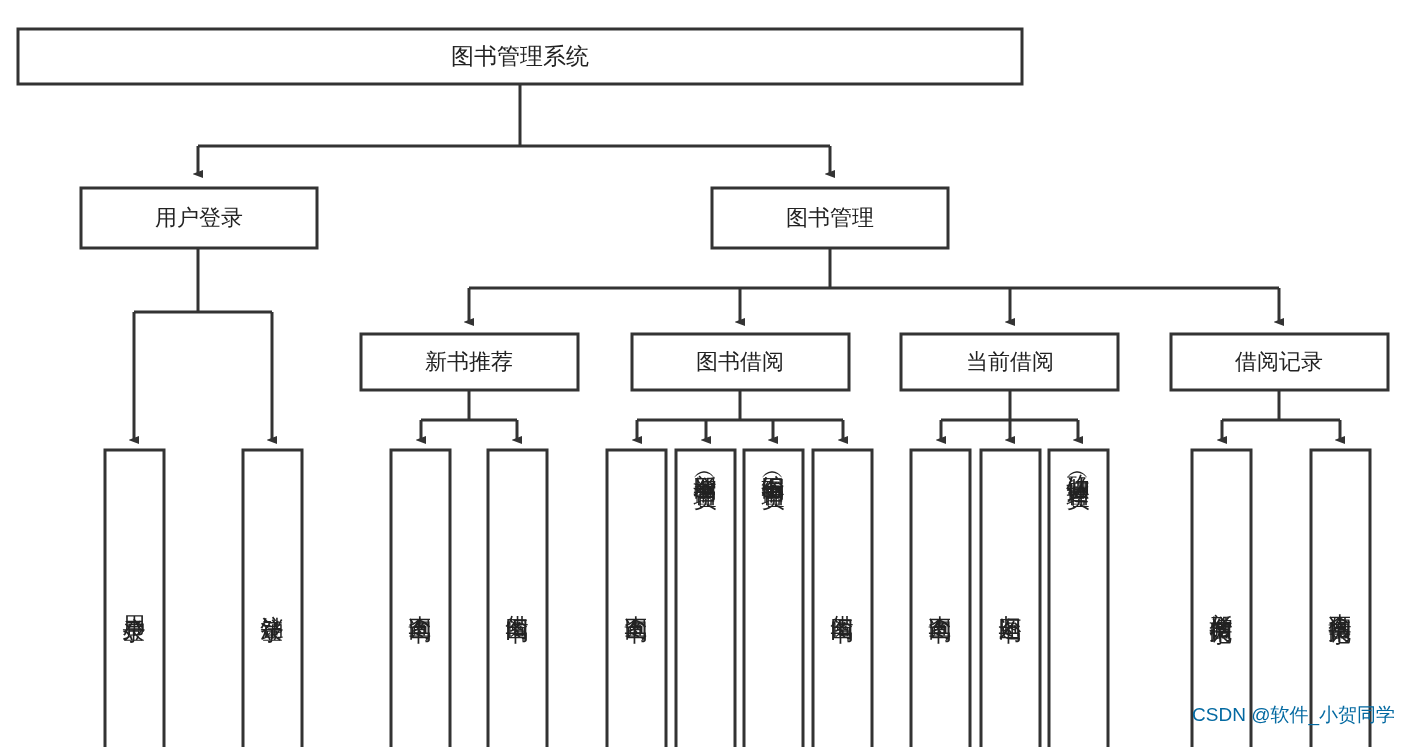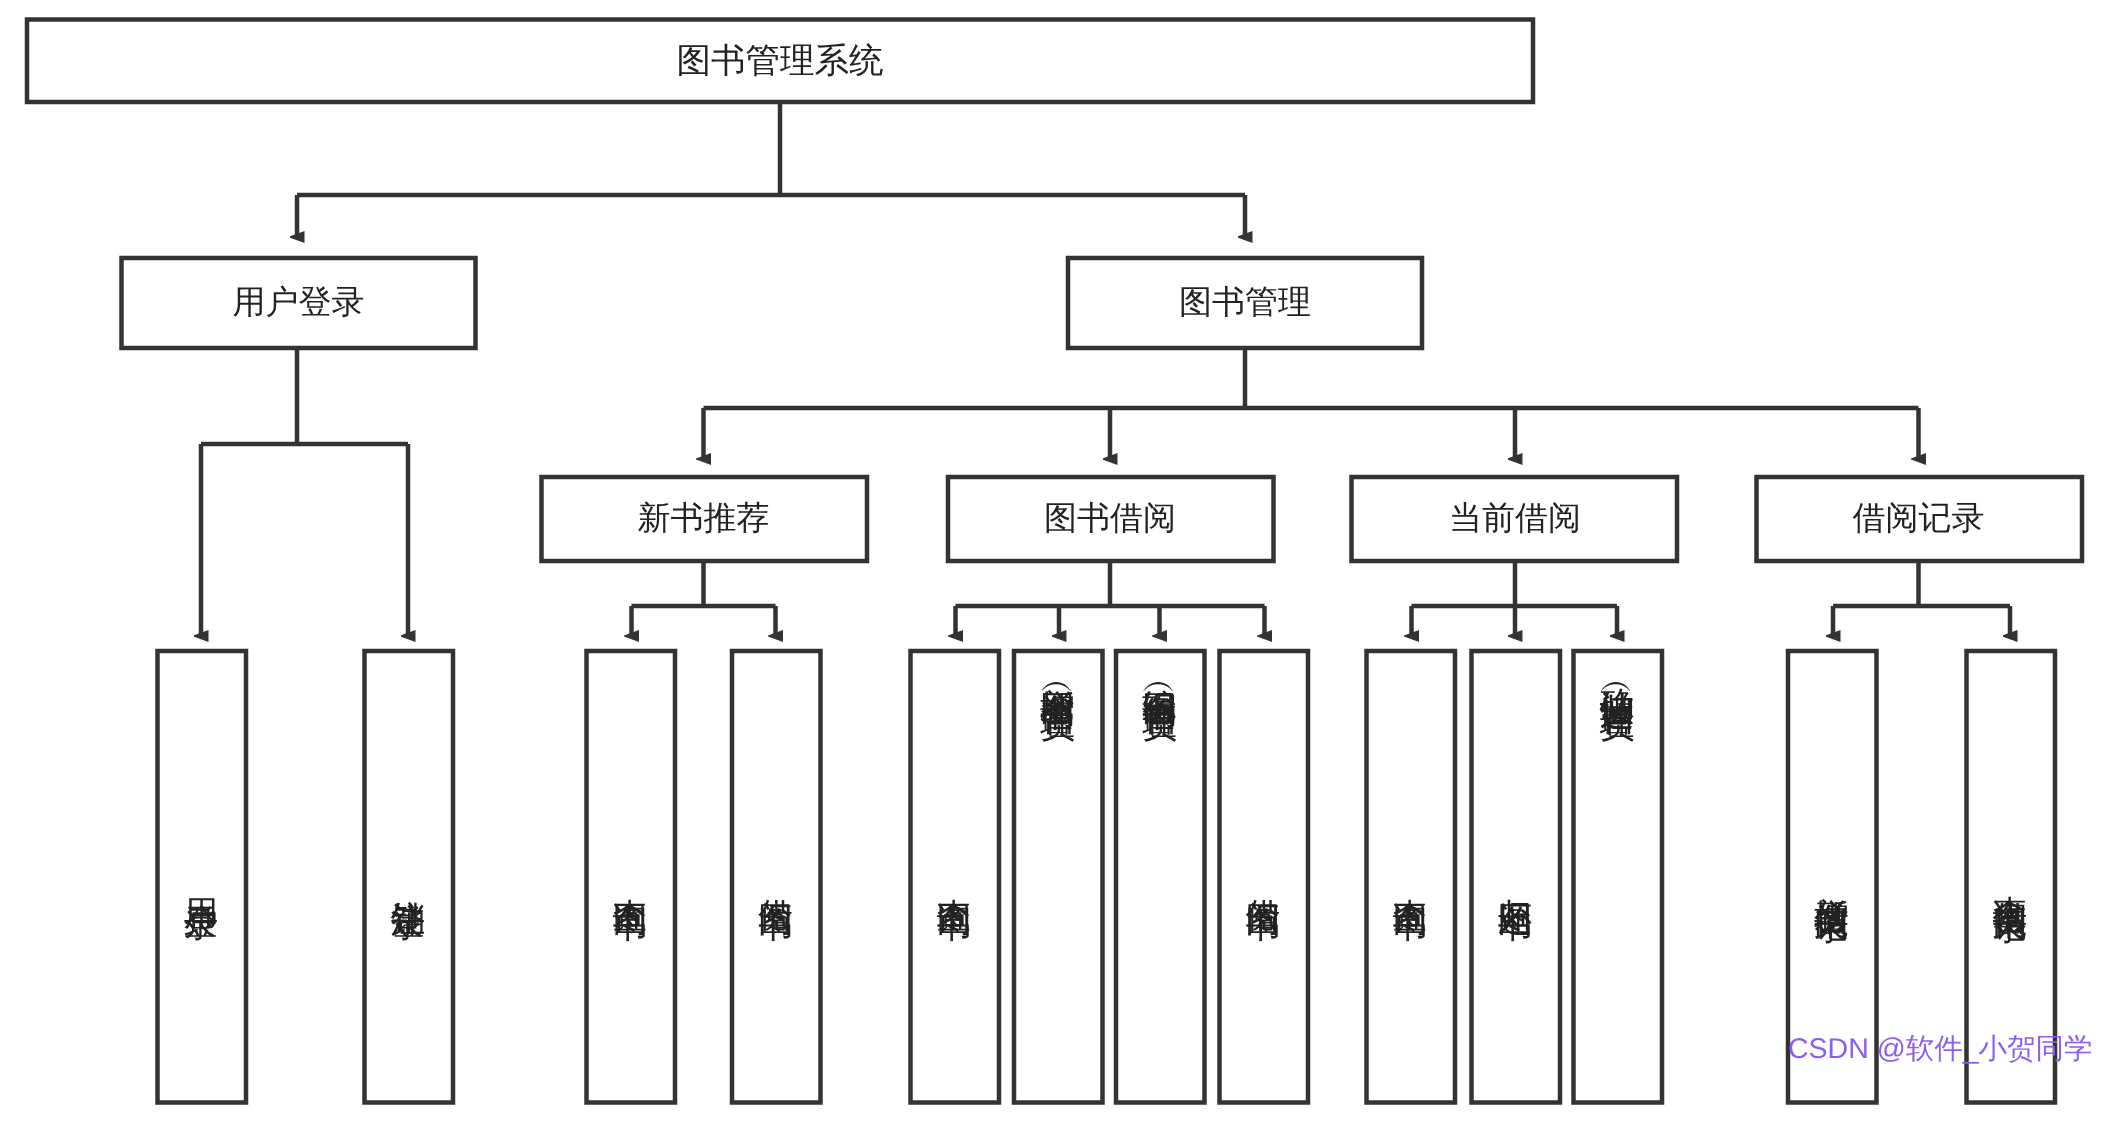--- a/index.html
+++ b/index.html
@@ -12,20 +12,21 @@
     font-family: "Liberation Sans", "DejaVu Sans", sans-serif;
     width: 1405px;
     height: 747px;
     overflow: hidden;
   }
   #diagram-root {
     position: relative;
     width: 1405px;
     height: 716px;
     background: #ffffff;
+    margin-top: 16px;
   }
   svg.diagram-canvas {
     position: absolute;
     top: 0;
     left: 0;
     width: 1405px;
     height: 747px;
     display: block;
   }
   .node-box {
@@ -69,21 +70,21 @@
     letter-spacing: 2px;
     white-space: nowrap;
     text-align: center;
   }
   .watermark {
     position: absolute;
     right: 10px;
     bottom: 4px;
     font-family: "Liberation Sans", "DejaVu Sans", sans-serif;
     font-size: 19px;
-    color: #8b5cf6;
+    color: #0369a1;
     white-space: nowrap;
     user-select: none;
   }
 </style>
 </head>
 <body>
 
 <div id="diagram-root">
 
   <svg class="diagram-canvas" viewBox="0 0 1405 747" xmlns="http://www.w3.org/2000/svg">

